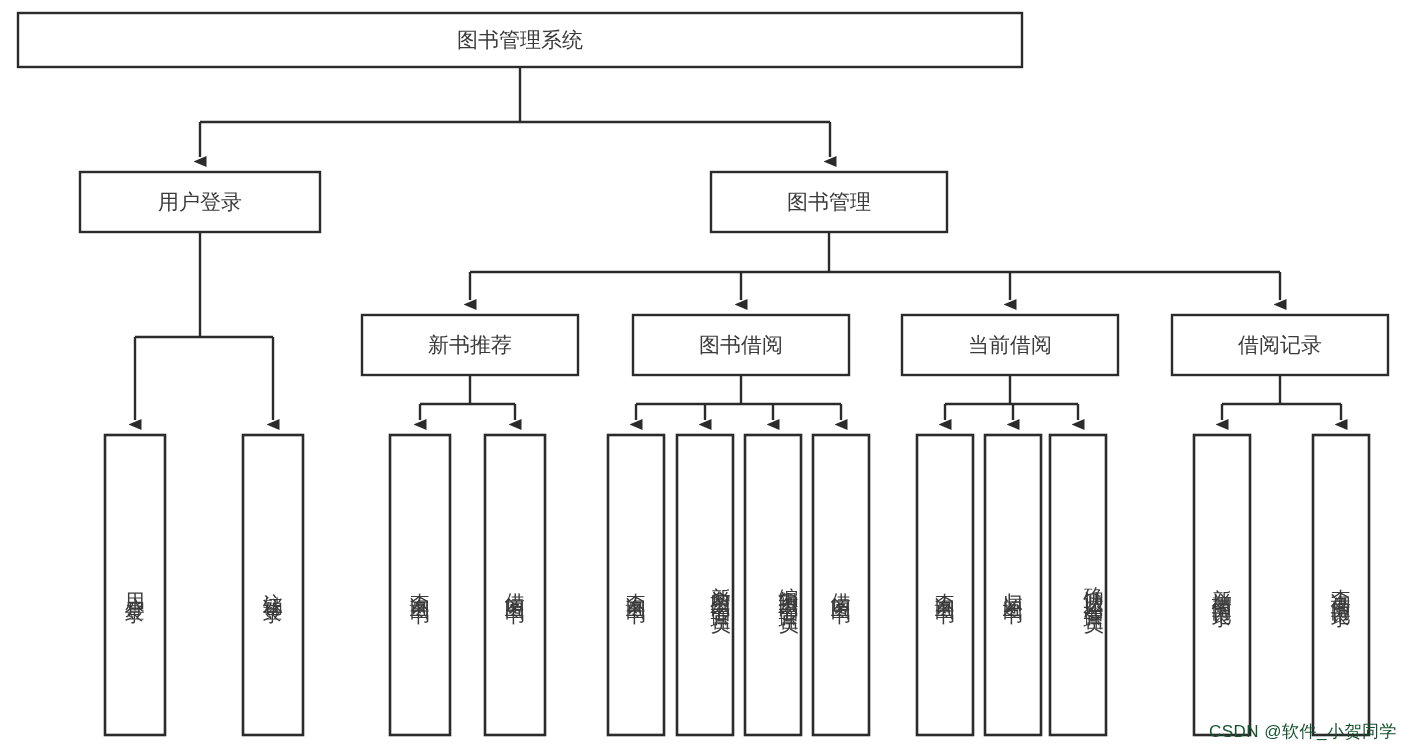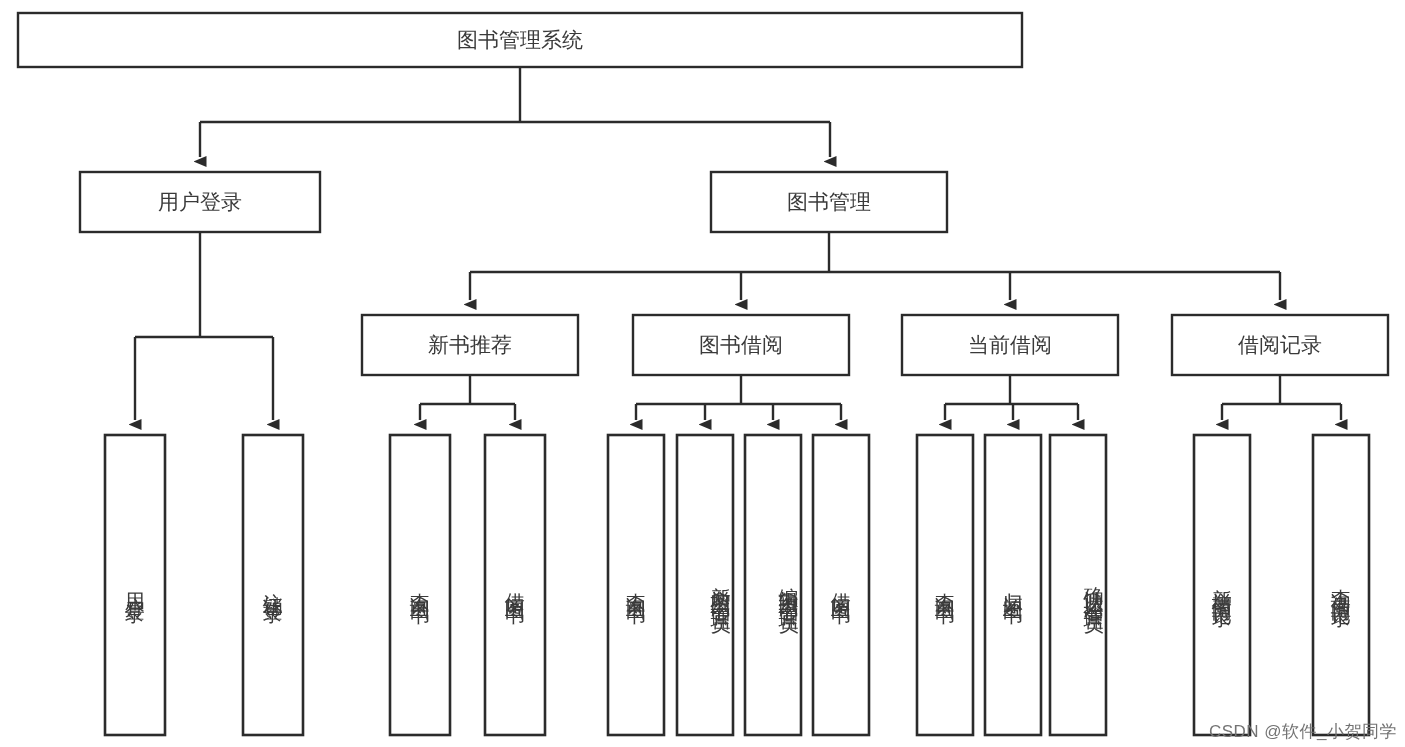--- a/index.html
+++ b/index.html
@@ -52,21 +52,21 @@
     fill: #3a3a3a;
     text-anchor: middle;
     dominant-baseline: middle;
   }
   .watermark-text {
     position: absolute;
     right: 8px;
     bottom: 4px;
     font-family: "Liberation Sans", "DejaVu Sans", sans-serif;
     font-size: 17px;
-    color: #737373;
+    color: #14532d;
     letter-spacing: 0.5px;
     white-space: nowrap;
     user-select: none;
   }
   .leaf-label {
     position: absolute;
     writing-mode: vertical-rl;
     text-orientation: upright;
     font-family: "Liberation Sans", "DejaVu Sans", sans-serif;
     font-size: 20px;

